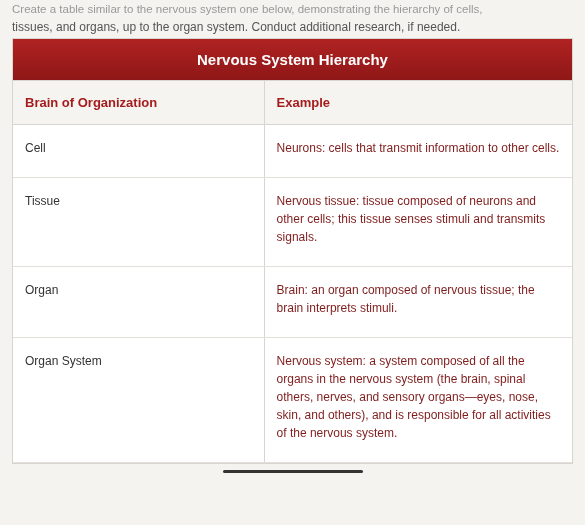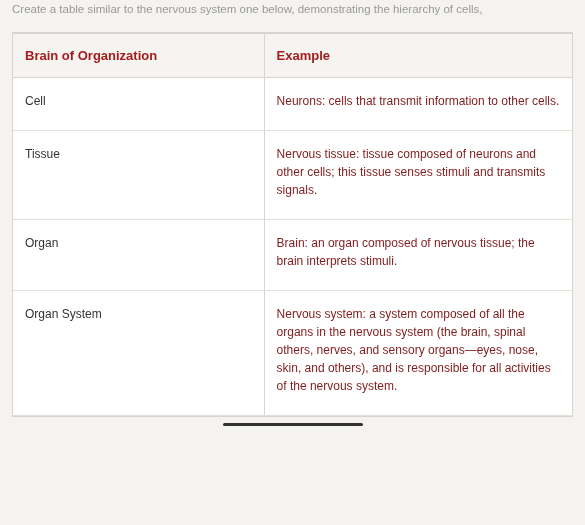--- a/index.html
+++ b/index.html
@@ -13,21 +13,20 @@
       width: 585px;
       height: 525px;
       overflow: hidden;
       padding: 0 12px;
       color: #333;
     }
     .intro-text {
       font-size: 12px;
       color: #555;
       line-height: 1.6;
-      margin-bottom: 14px;
     }
     .intro-line1 {
       color: #999;
       font-size: 11.5px;
     }
     .table-wrap {
       border: 1px solid #d8d4cf;
       background: #fff;
     }
     .title-bar {
@@ -55,21 +54,20 @@
       width: 45%;
       border-right: 1px solid #d8d4cf;
     }
     .col-right {
       width: 55%;
     }
     .data-row {
       display: flex;
       border-bottom: 1px solid #e2ded9;
       background: #fff;
-      justify-content: flex-end;
     }
     .data-cell {
       padding: 14px 12px 20px 12px;
       font-size: 12px;
       line-height: 1.5;
       color: #7f1d1d;
     }
     .level-cell {
       color: #333;
     }
@@ -79,23 +77,25 @@
       background: #333;
       border-radius: 2px;
       margin: 6px auto 0 auto;
     }
   </style>
 </head>
 <body>
 
 <div class="intro-text">
   <div class="intro-line1">Create a table similar to the nervous system one below, demonstrating the hierarchy of cells,</div>
+  <div>tissues, and organs, up to the organ system. Conduct additional research, if needed.</div>
 </div>
 
 <div class="table-wrap">
+  <div class="title-bar">Nervous System Hierarchy</div>
 
   <div class="header-row">
     <div class="header-cell col-left">Brain of Organization</div>
     <div class="header-cell col-right">Example</div>
   </div>
 
   <div class="data-row">
     <div class="data-cell level-cell col-left">Cell</div>
     <div class="data-cell col-right">Neurons: cells that transmit information to other cells.</div>
   </div>

